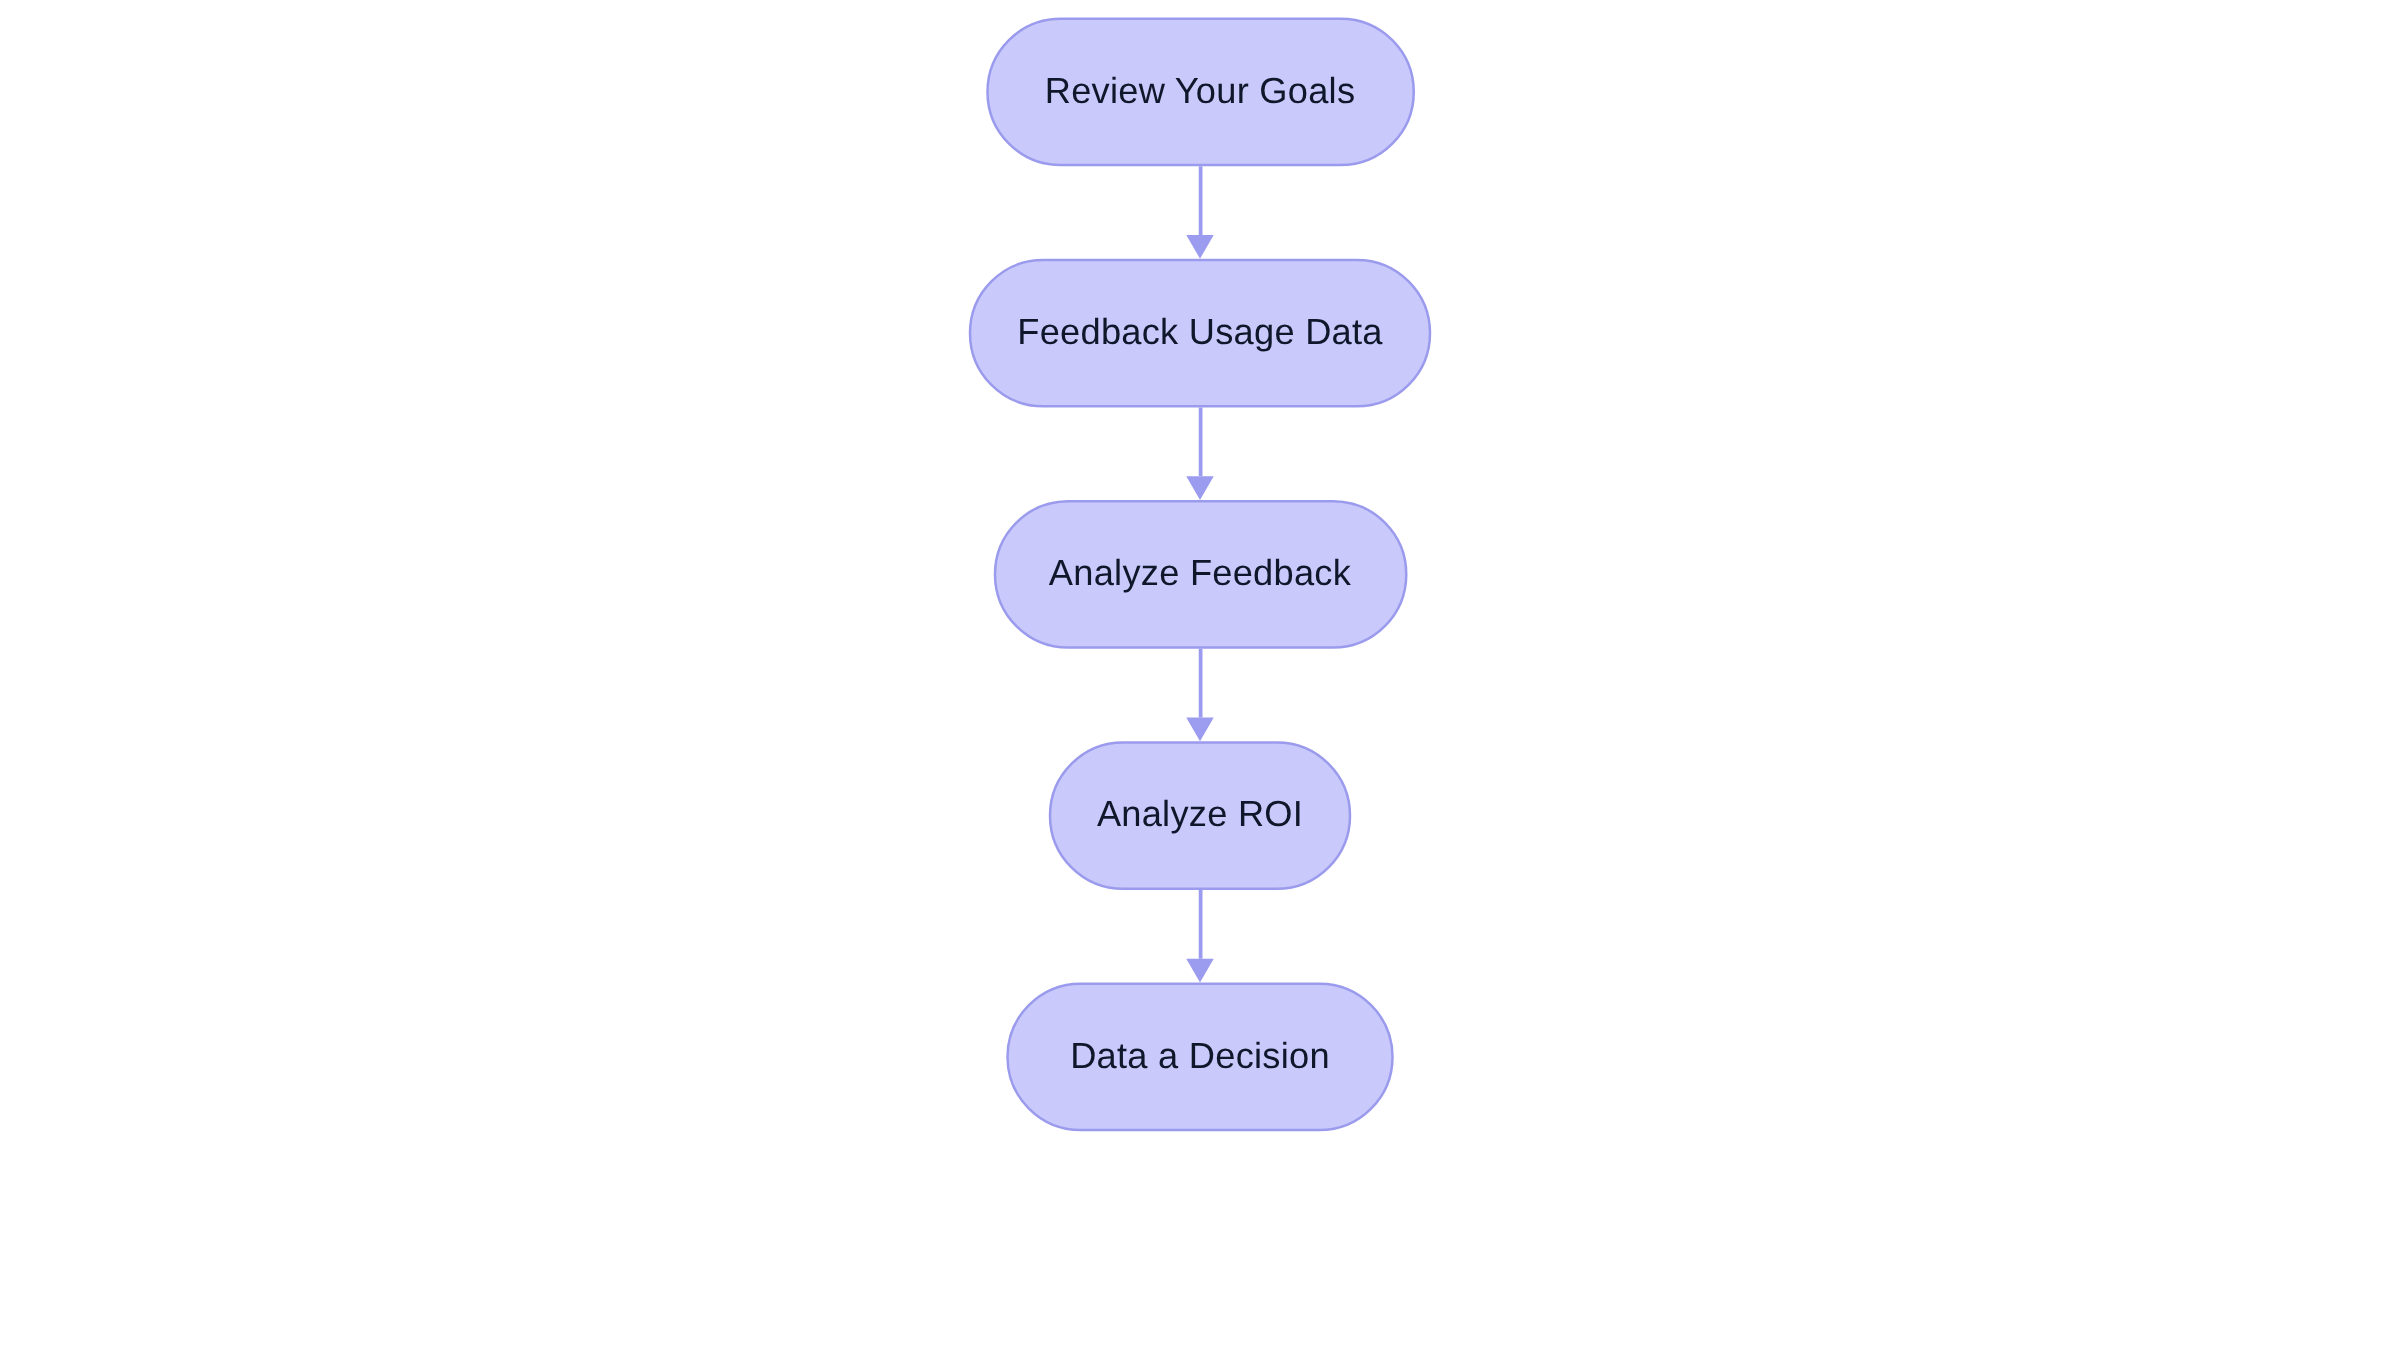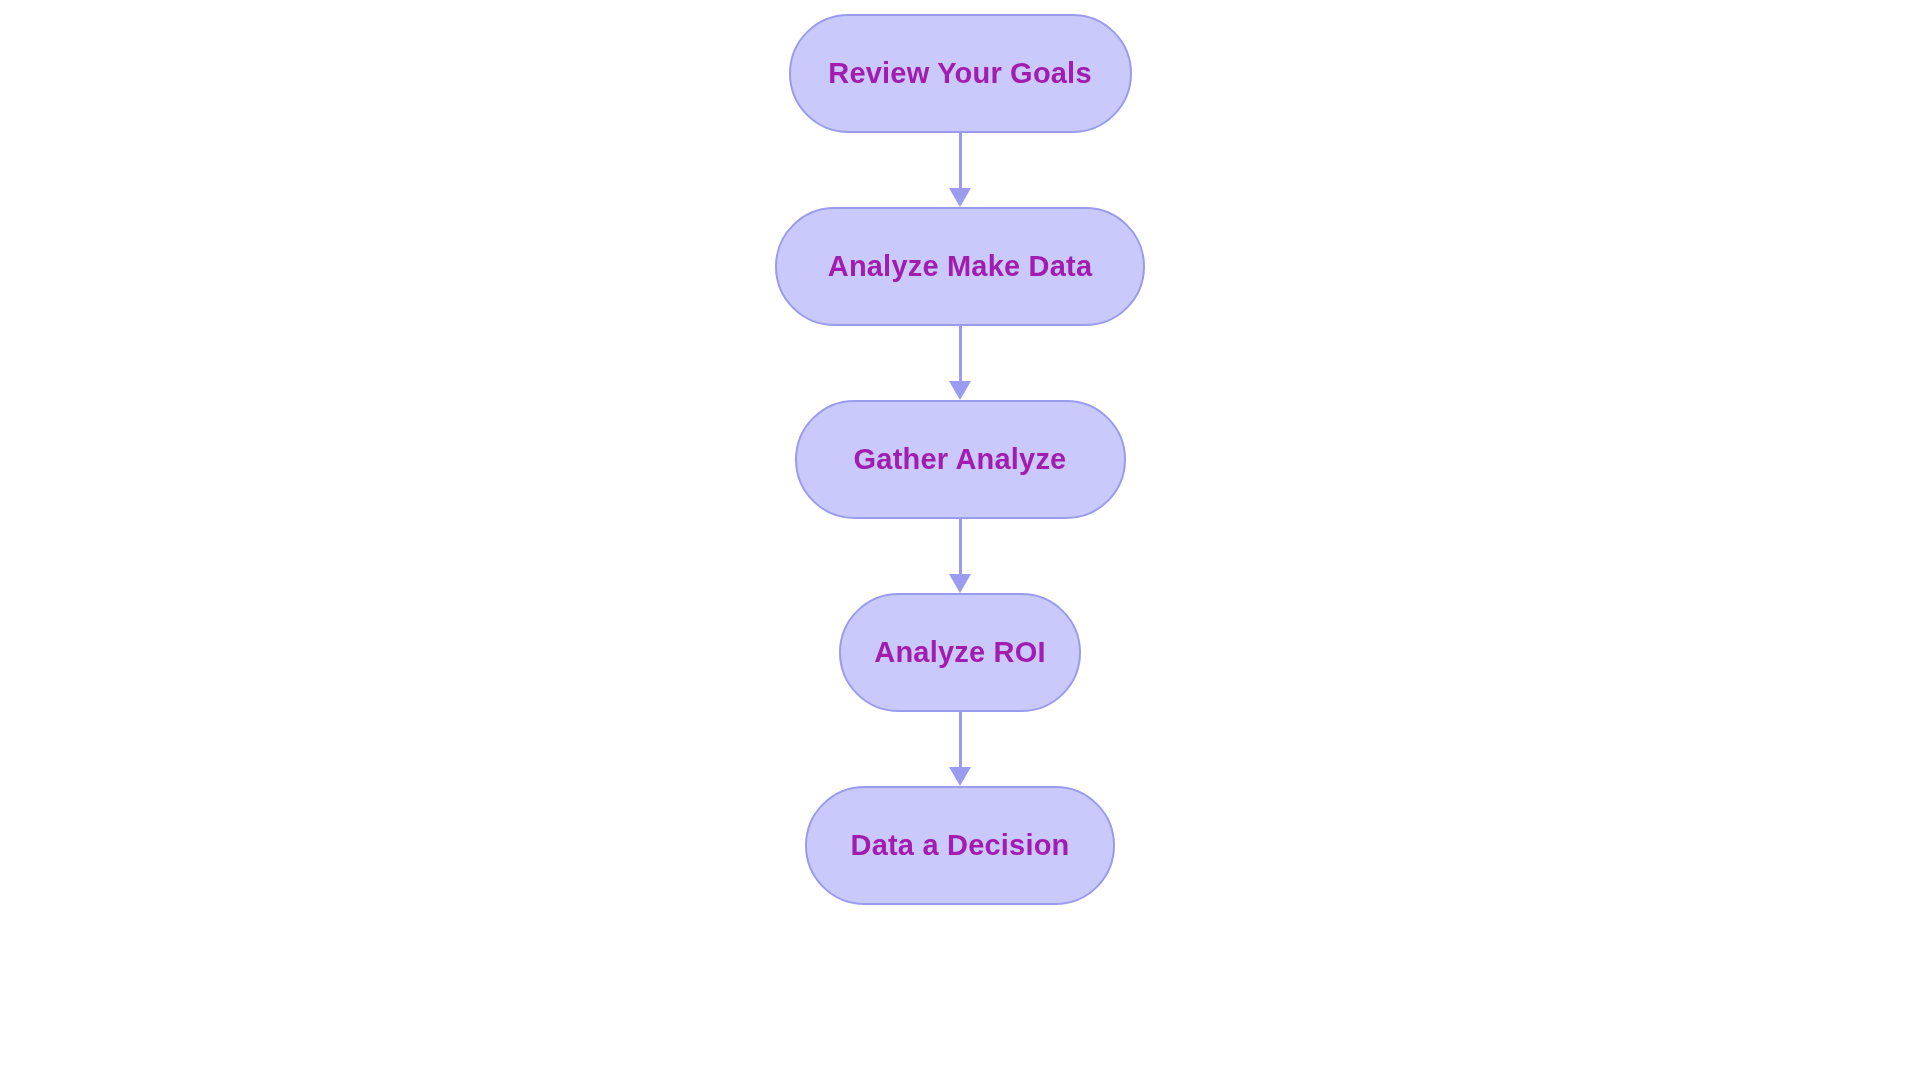--- a/index.html
+++ b/index.html
@@ -34,23 +34,23 @@
   }
 
   .node {
     box-sizing: border-box;
     display: flex;
     align-items: center;
     justify-content: center;
     background: #c9c9fc;
     border: 2px solid #9b9bee;
     border-radius: 60px;
-    color: #a21caf;
+    color: #0f172a;
     font-size: 29px;
-    font-weight: 700;
+    font-weight: 400;
     letter-spacing: 0.2px;
     line-height: 1;
     white-space: nowrap;
     height: 119px;
   }
 
   .node-label {
     pointer-events: none;
   }
 
@@ -104,30 +104,30 @@
     <div class="node node-w-1">
       <span class="node-label">Review Your Goals</span>
     </div>
 
     <div class="connector gap-1">
       <div class="connector-line"></div>
       <div class="connector-head"></div>
     </div>
 
     <div class="node node-w-2">
-      <span class="node-label">Analyze Make Data</span>
+      <span class="node-label">Feedback Usage Data</span>
     </div>
 
     <div class="connector gap-2">
       <div class="connector-line"></div>
       <div class="connector-head"></div>
     </div>
 
     <div class="node node-w-3">
-      <span class="node-label">Gather Analyze</span>
+      <span class="node-label">Analyze Feedback</span>
     </div>
 
     <div class="connector gap-3">
       <div class="connector-line"></div>
       <div class="connector-head"></div>
     </div>
 
     <div class="node node-w-4">
       <span class="node-label">Analyze ROI</span>
     </div>

